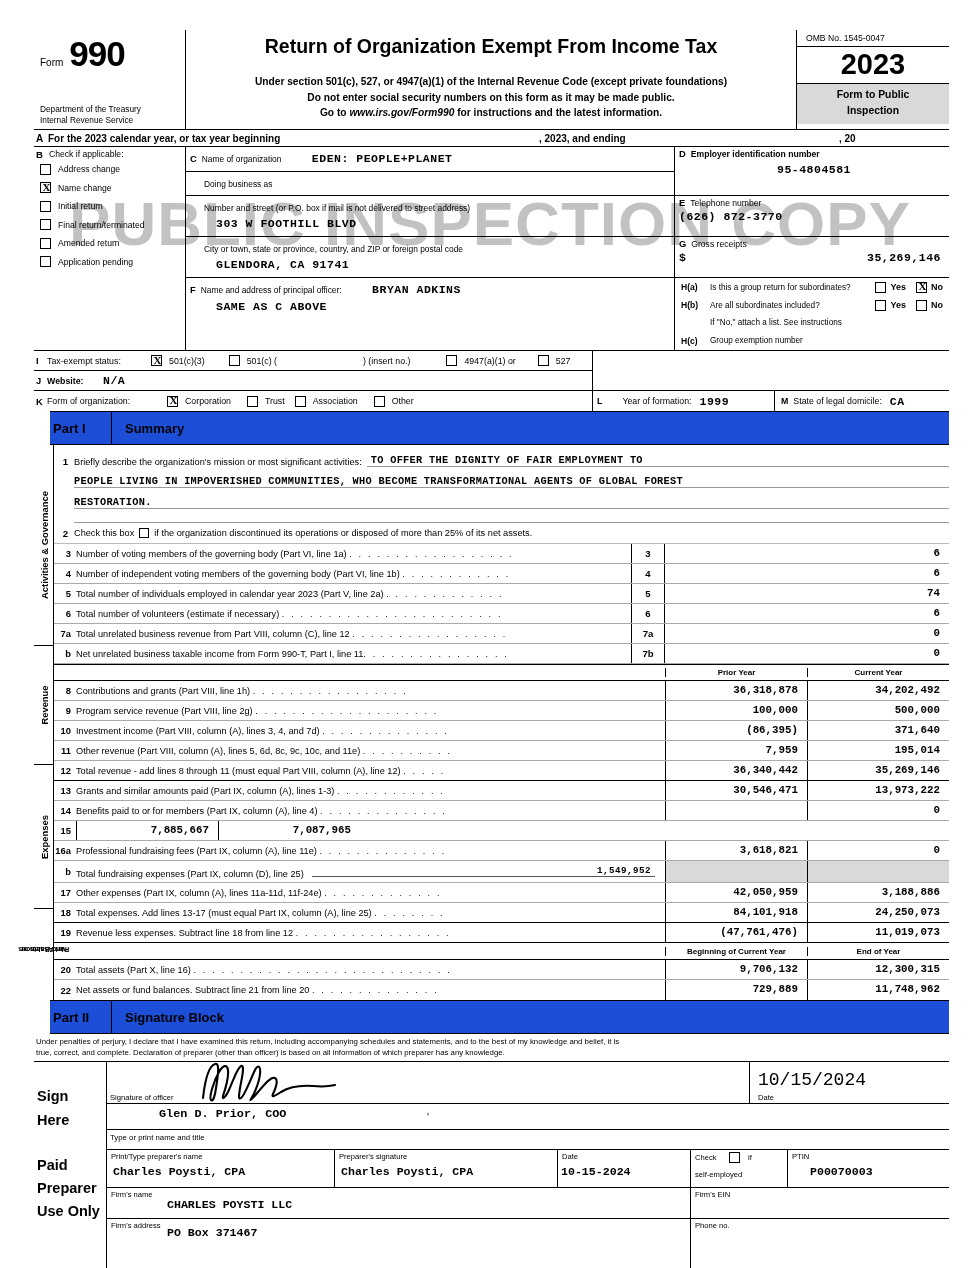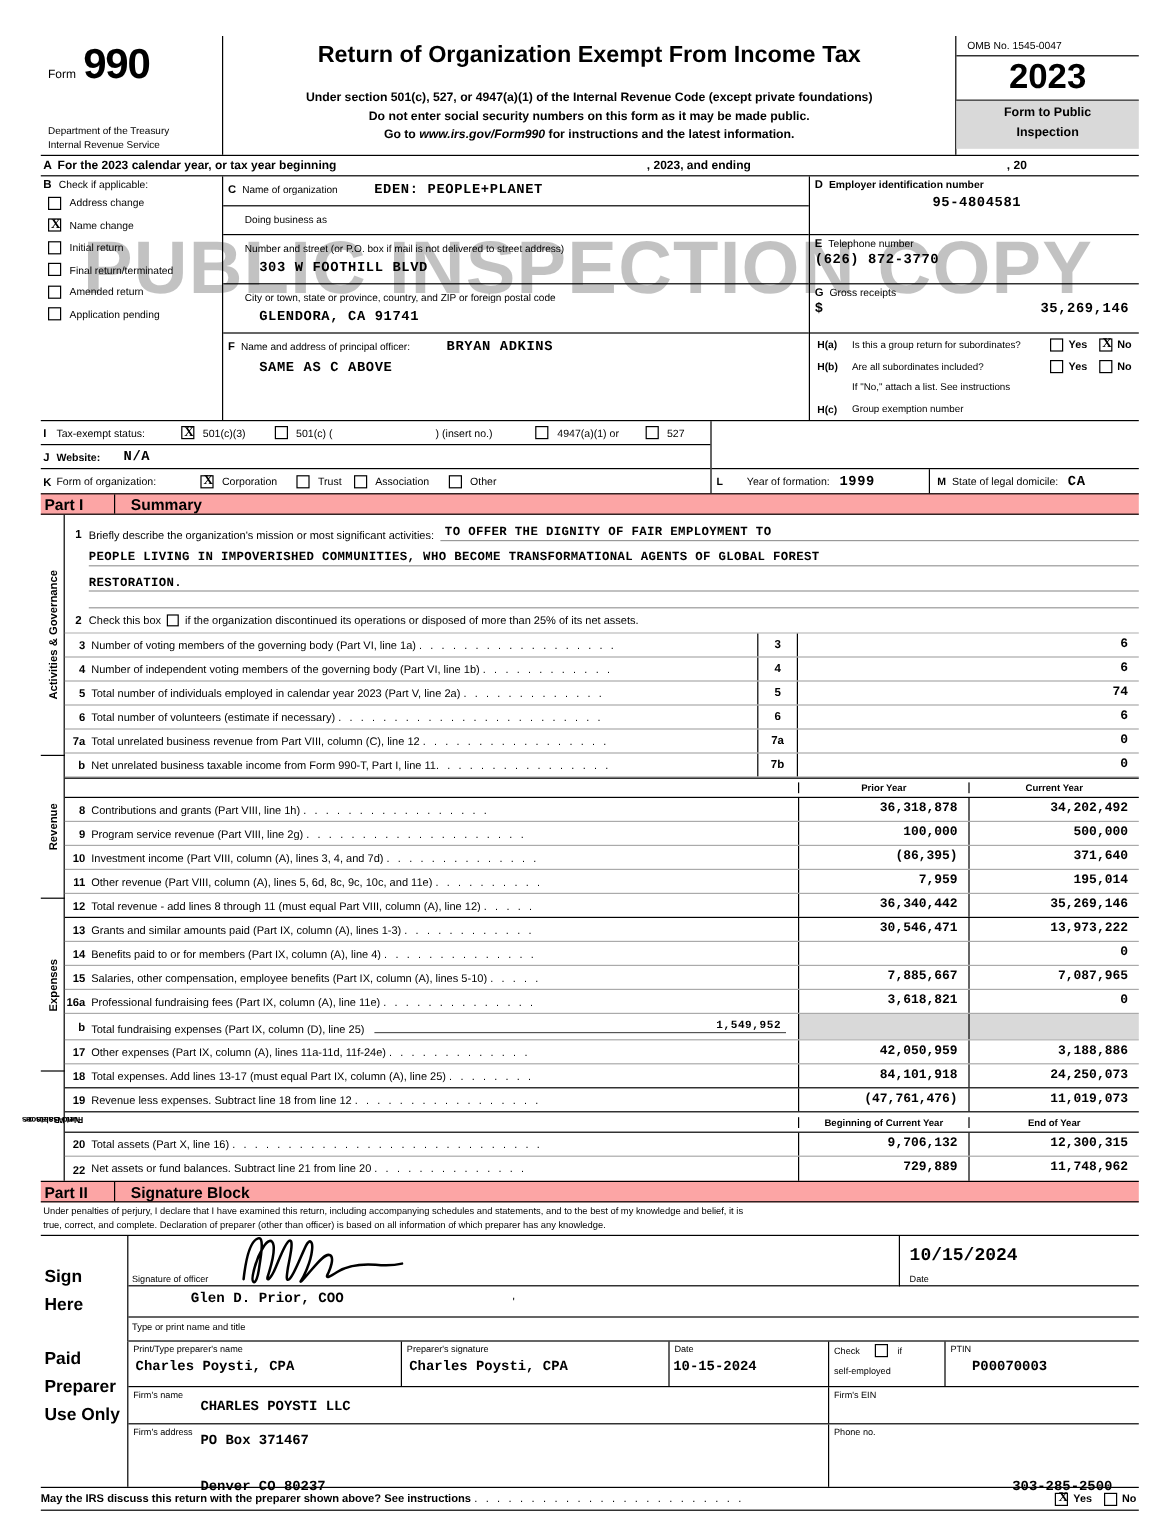--- a/index.html
+++ b/index.html
@@ -172,24 +172,25 @@
 
   
   .rowIJK { display: flex; align-items: center; font-size: 8.8px; height: 20px; }
   .rowIJK .let { font-weight: bold; width: 13px; padding-left: 2px; font-size: 9.4px; }
   .rowIJK .nm { width: 104px; }
   .bdr-b { border-bottom: 1px solid #000; }
 
   
   .partbar {
     display: flex; align-items: center;
-    background: #fca5a5;
+    background: #1d4ed8;
     border-top: 1.6px solid #000;
     border-bottom: 1.6px solid #000;
-    height: 18px;
+    height: 34px;
+    margin-left: 16px;
   }
   .partbar .pno {
     width: 62px; font-weight: bold; font-size: 13px;
     padding-left: 3px;
     border-right: 1.3px solid #000;
     height: 100%;
     display: flex; align-items: center;
   }
   .partbar .ptitle { font-weight: bold; font-size: 13px; padding-left: 13px; }
 
@@ -289,21 +290,21 @@
   .sigwrap { display: flex; border-top: 1px solid #000; }
   .sigleft { width: 72px; flex: none; padding-top: 22px; }
   .sigleft div { font-size: 14.5px; font-weight: bold; padding-left: 3px; line-height: 24px; }
   .sigright { flex: 1; border-left: 1.3px solid #000; }
   .sigcellrow { display: flex; }
   .sigc { flex: 1; border-bottom: 1px solid #000; position: relative; height: 42px; }
   .sigc .cap { position: absolute; left: 3px; bottom: 1px; font-size: 7.6px; }
   .sigdate { width: 200px; flex: none; border-left: 1px solid #000; border-bottom: 1px solid #000; position: relative; height: 42px; }
   .sigdate .val {
     position: absolute; left: 8px; top: 8px;
-    font-family: "Liberation Mono", monospace; font-weight: bold; font-size: 15px;
+    font-family: "Liberation Mono", monospace; font-weight: normal; font-size: 18px;
   }
   .sigdate .cap { position: absolute; left: 8px; bottom: 1px; font-size: 7.6px; }
   .nameline { border-bottom: 1px solid #000; height: 26px; position: relative; }
   .nameline .val {
     position: absolute; left: 52px; top: 3px;
     font-family: "Liberation Mono", monospace; font-weight: bold; font-size: 11.8px;
   }
   .typeline { height: 20px; position: relative; border-bottom: 1.4px solid #000; }
   .typeline .cap { position: absolute; left: 3px; top: 3px; font-size: 7.8px; }
 
@@ -680,21 +681,20 @@
             <span class="v2">13,973,222</span>
           </div>
           <div class="drow">
             <span class="num">14</span>
             <span class="desc"><span>Benefits paid to or for members (Part IX, column (A), line 4)</span> <span class="dots">. . . . . . . . . . . . . .</span></span>
             <span class="v1" style="border-left:1.4px solid #000"></span>
             <span class="v2">0</span>
           </div>
           <div class="drow">
             <span class="num">15</span>
-            <span class="desc"><span>Salaries, other compensation, employee benefits (Part IX, column (A), lines 5-10)</span> <span class="dots">. . . . .</span></span>
             <span class="v1" style="border-left:1.4px solid #000">7,885,667</span>
             <span class="v2">7,087,965</span>
           </div>
           <div class="drow">
             <span class="num">16a</span>
             <span class="desc"><span>Professional fundraising fees (Part IX, column (A), line 11e)</span> <span class="dots">. . . . . . . . . . . . . .</span></span>
             <span class="v1" style="border-left:1.4px solid #000">3,618,821</span>
             <span class="v2">0</span>
           </div>
         </div>

